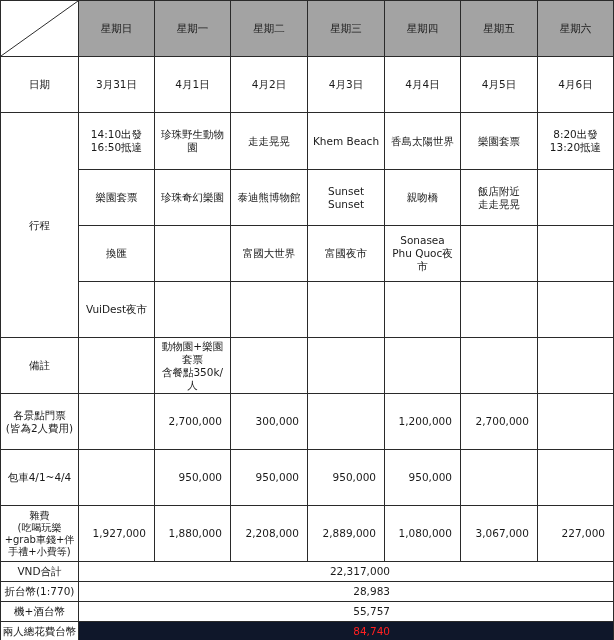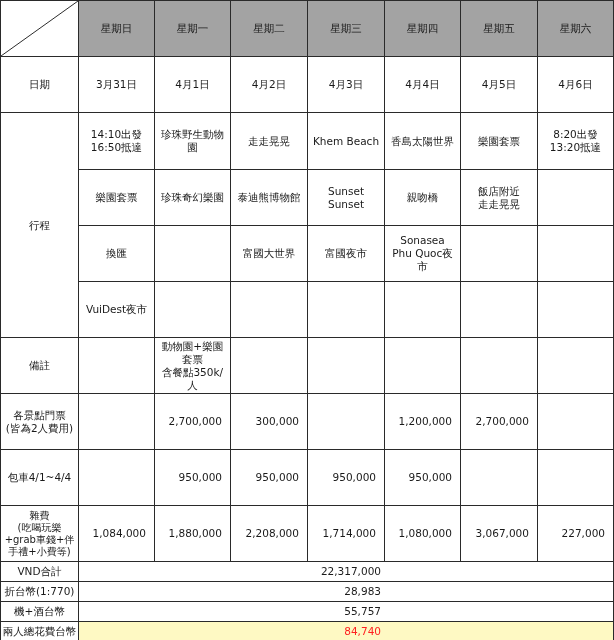--- a/index.html
+++ b/index.html
@@ -3,24 +3,24 @@
 <meta charset="utf-8">
 <style>
   html, body { margin:0; padding:0; background:#ffffff; }
   body { width:614px; height:640px; overflow:hidden; font-family:"DejaVu Sans","Liberation Sans",sans-serif; font-size:10.5px; color:#1a1a1a; }
   table { border-collapse:collapse; table-layout:fixed; width:613px; position:absolute; left:0; top:0; }
   td { border:1.5px solid #2a2a2a; text-align:center; vertical-align:middle; padding:0 3px; line-height:13px; overflow:hidden; white-space:pre-line; }
   td.num { text-align:right; padding-right:8px; }
   td.hdr { background:#a3a3a3;text-align:center; }
   td.diag { position:relative; padding:0; background:#fff; }
   td.diag svg { position:absolute; left:0; top:0; width:100%; height:100%; }
-  td.sumval { text-align:left; padding-left:4px; }
+  td.sumval { text-align:left; padding-left:13px; }
   .sumval-inner { display:inline-block; width:150px; text-align:right; }
   tr.total td.sumval, tr.total td.sumlabel-cell { }
-  tr.total td.sumval { background:#fef9c3; }
+  tr.total td.sumval { background:#0f172a; }
   .red { color:#ff2020; }
 </style>
 </head>
 <body>
 
 <table>
   <colgroup>
     <col style="width:78px">
       <col style="width:76px">
       <col style="width:76px">
@@ -133,24 +133,24 @@
     <td class="num">950,000</td>
     <td class="num"></td>
     <td class="num"></td>
   </tr>
 
   <tr style="height:56px">
     <td style="font-size:10px;line-height:12px;padding:0 1px;">雜費
 (吃喝玩樂
 +grab車錢+伴
 手禮+小費等)</td>
-    <td class="num">1,084,000</td>
+    <td class="num">1,927,000</td>
     <td class="num">1,880,000</td>
     <td class="num">2,208,000</td>
-    <td class="num">1,714,000</td>
+    <td class="num">2,889,000</td>
     <td class="num">1,080,000</td>
     <td class="num">3,067,000</td>
     <td class="num">227,000</td>
   </tr>
 
   <tr style="height:20px">
     <td>VND合計</td>
     <td colspan="7" class="sumval"><span class="sumval-inner" style="width:298px">22,317,000</span></td>
   </tr>
   <tr style="height:20px">

